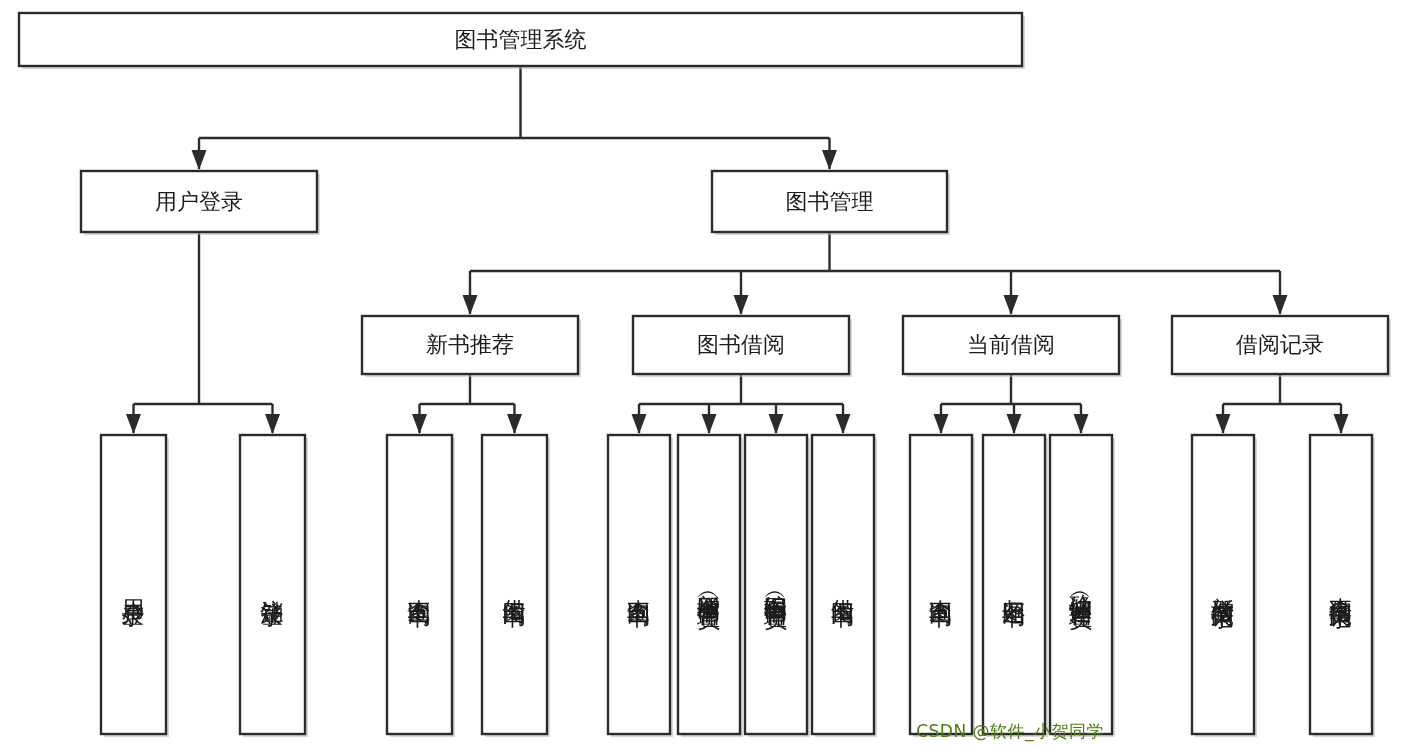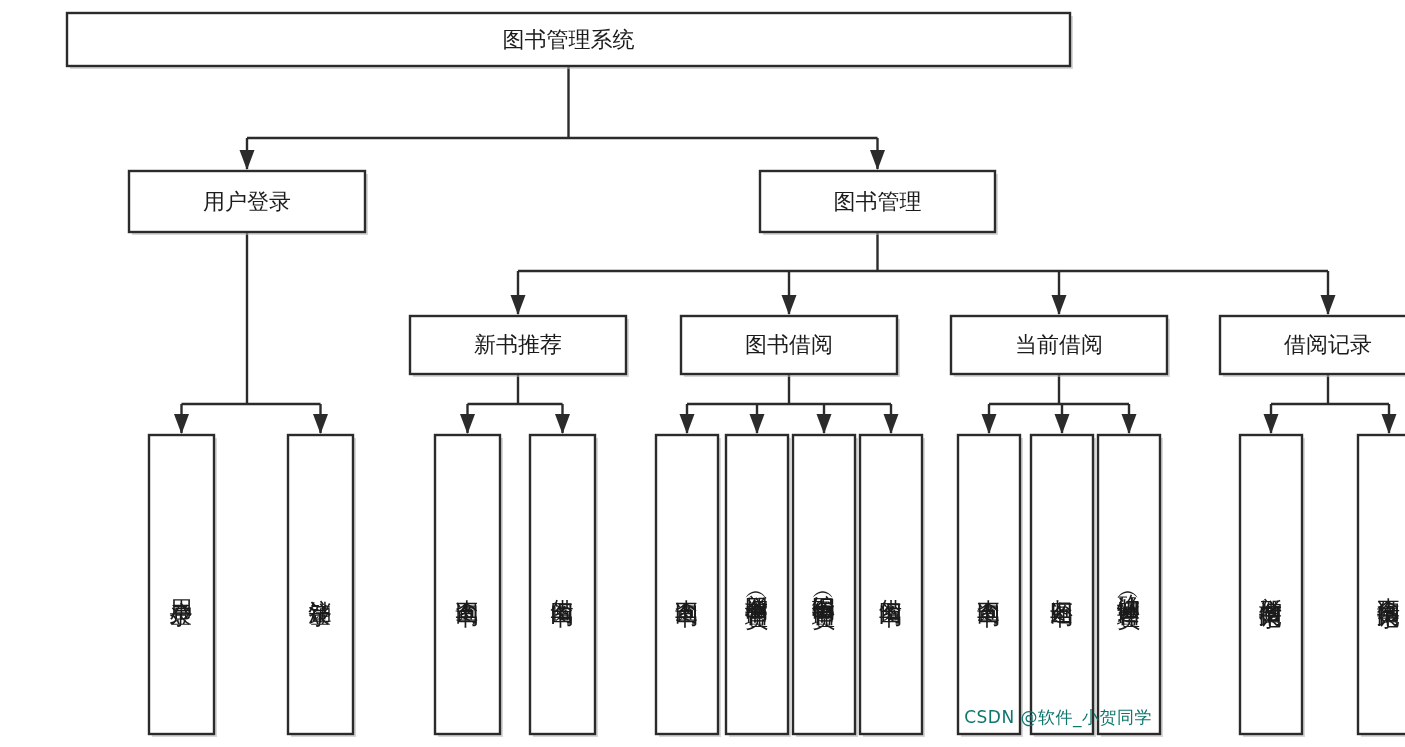--- a/index.html
+++ b/index.html
@@ -12,21 +12,20 @@
     width: 1405px;
     height: 747px;
     overflow: hidden;
     font-family: "DejaVu Sans", "Liberation Sans", sans-serif;
   }
   #diagram-root {
     position: relative;
     width: 1112px;
     height: 747px;
     background: #ffffff;
-    margin-left: 48px;
   }
   svg.diagram-canvas {
     position: absolute;
     left: 0;
     top: 0;
     width: 1405px;
     height: 747px;
     display: block;
   }
   .node-rect {
@@ -68,24 +67,24 @@
     font-family: "DejaVu Sans", "Liberation Sans", sans-serif;
     font-size: 23px;
     line-height: 1.05;
     letter-spacing: 2px;
     color: #1b1b1b;
     white-space: nowrap;
   }
   .watermark {
     position: absolute;
     right: 8px;
-    bottom: 18px;
+    bottom: 4px;
     font-family: "DejaVu Sans", "Liberation Sans", sans-serif;
     font-size: 17px;
-    color: #0f766e;
+    color: #4d7c0f;
     letter-spacing: 0.5px;
     user-select: none;
   }
 </style>
 </head>
 <body>
 
 <div id="diagram-root">
 
   <svg class="diagram-canvas" viewBox="0 0 1405 747">

